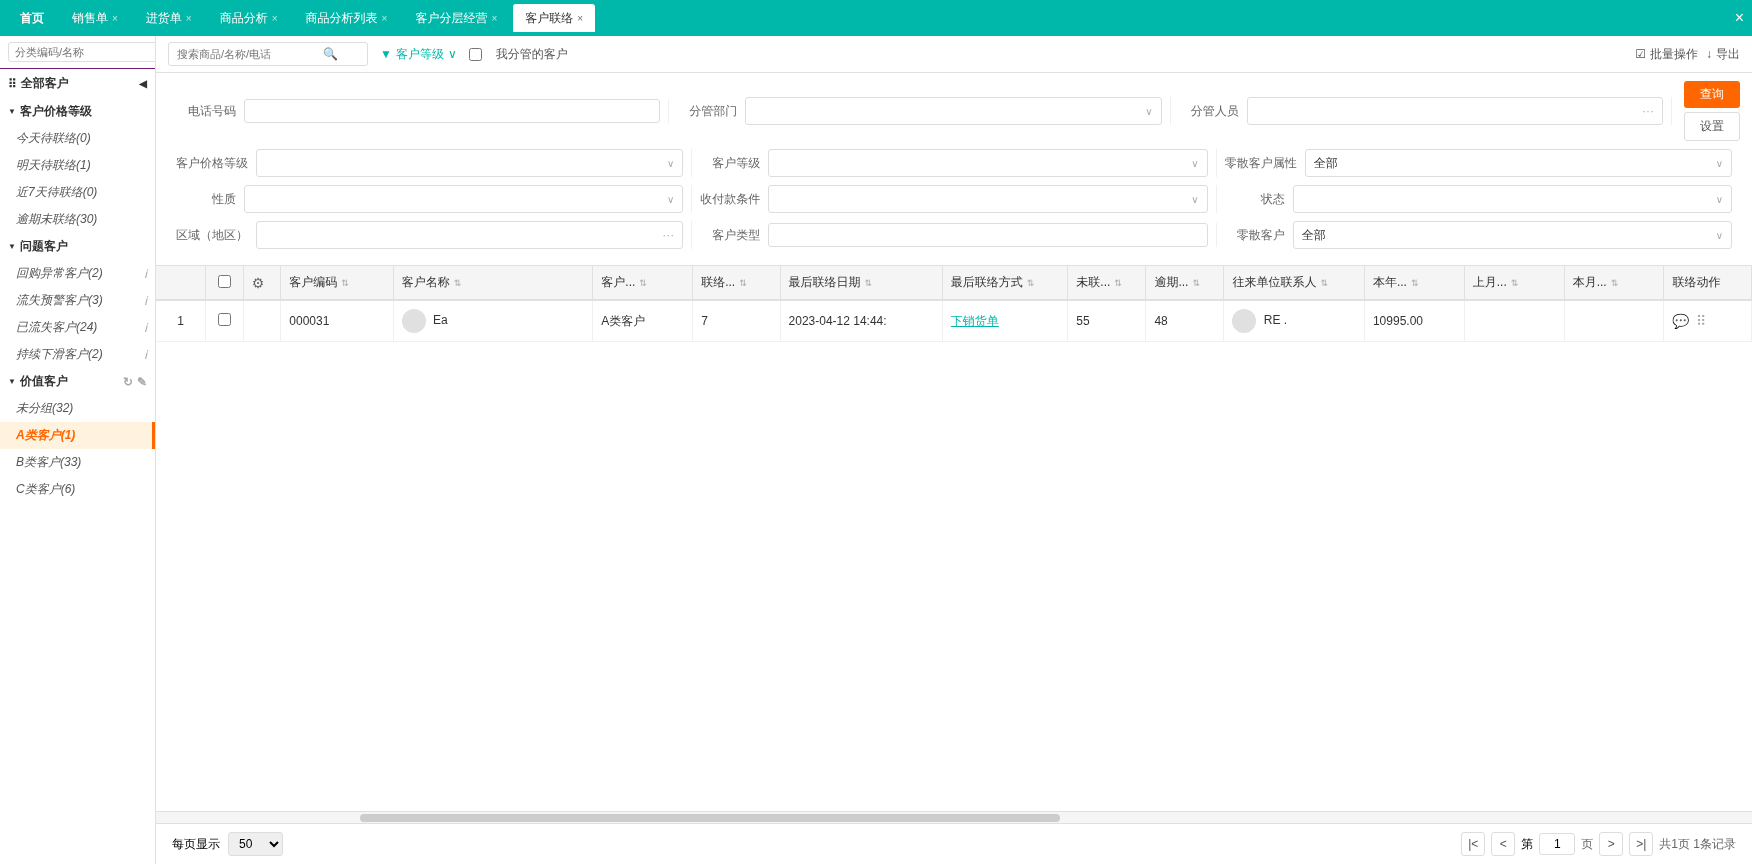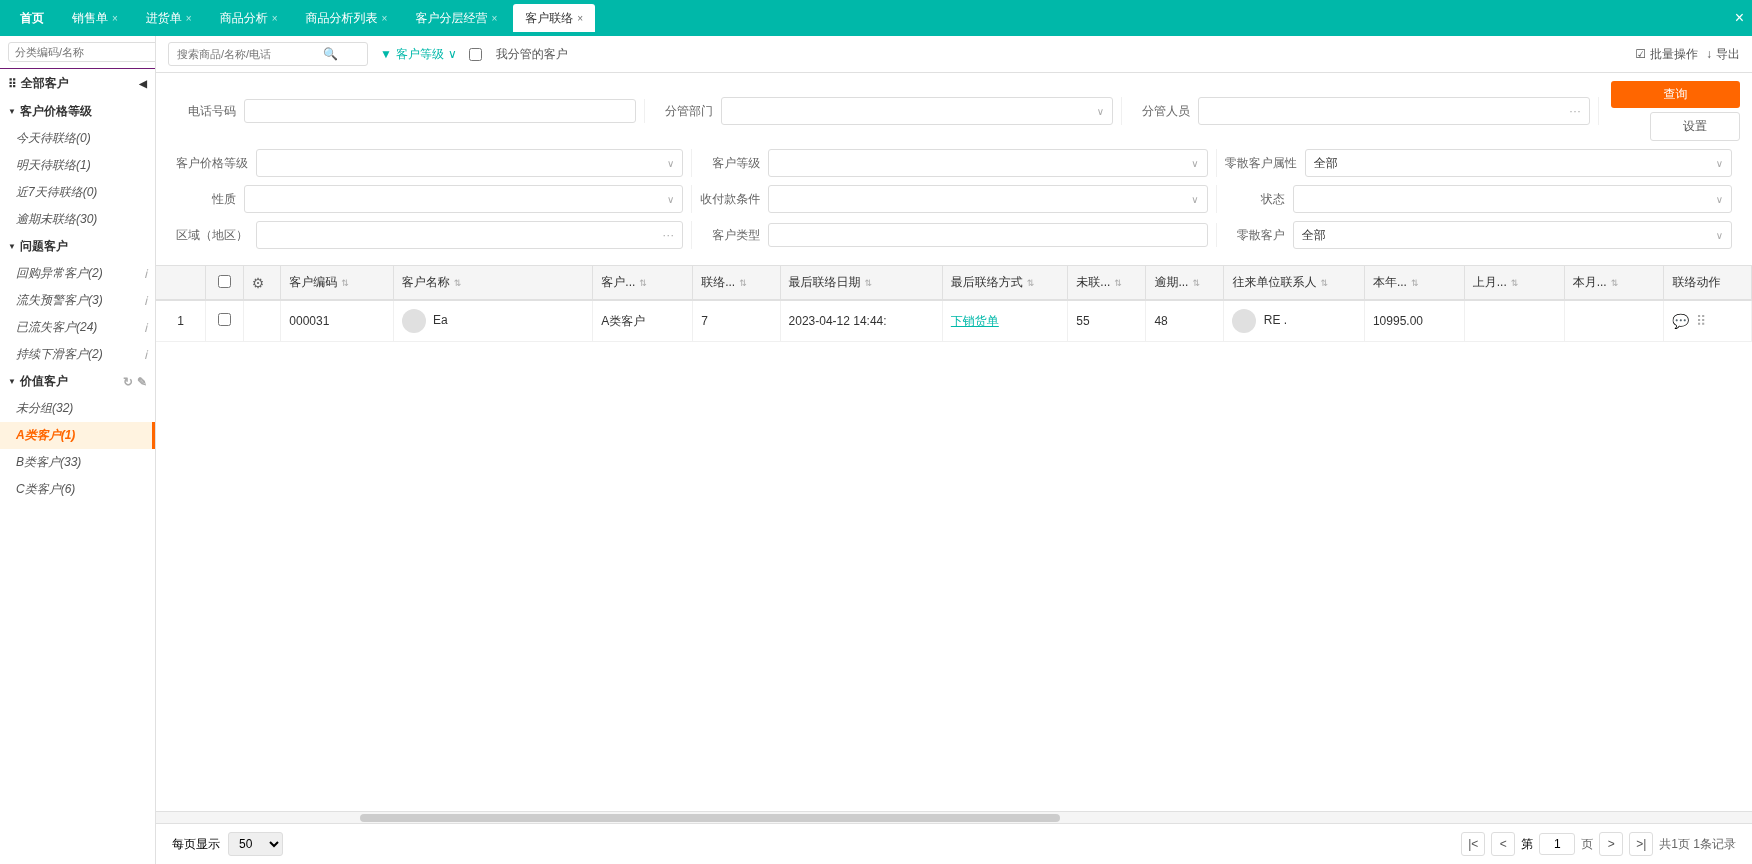--- a/index.html
+++ b/index.html
@@ -167,21 +167,21 @@
     .h-scroll-thumb {
       width: 700px; height: 8px; background: #ccc; border-radius: 4px; margin-left: 200px;
     }
 
     .btn-orange {
       background: #ff6600; color: white; border: none; border-radius: 3px;
       padding: 5px 16px; cursor: pointer; font-size: 12px;
     }
     .btn-outline {
       background: white; color: #555; border: 1px solid #ddd; border-radius: 3px;
-      padding: 5px 32px; cursor: pointer; font-size: 12px; margin-left: 39px;
+      padding: 5px 15px; cursor: pointer; font-size: 12px;
     }
 
     .avatar-placeholder {
       width: 24px; height: 24px; background: #e0e0e0; border-radius: 50%;
       display: inline-block; vertical-align: middle;
     }
 
     .icon-gear { font-size: 14px; color: #666; cursor: pointer; }
     .row-actions { display: flex; gap: 6px; }
     .action-icon { color: #aaa; cursor: pointer; font-size: 14px; }

